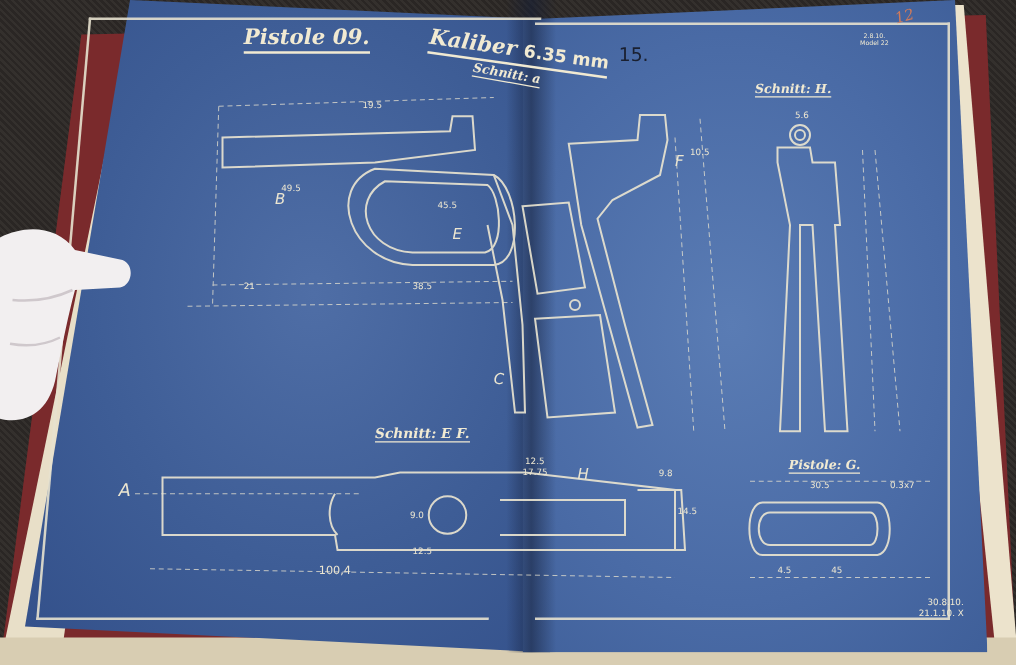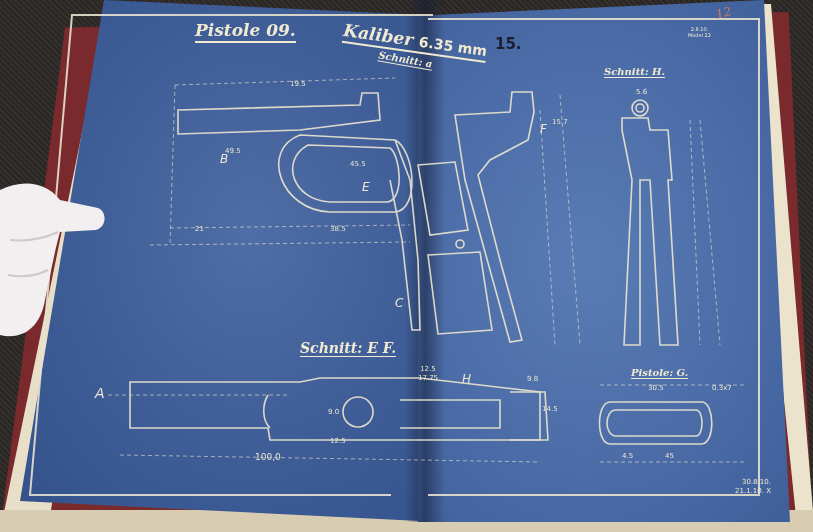--- a/index.html
+++ b/index.html
@@ -23,26 +23,26 @@
   .gutter{position:absolute;left:405px;top:0;width:40px;height:522px;
     background:linear-gradient(90deg,rgba(20,30,55,0) 0%,rgba(20,30,55,.55) 50%,rgba(20,30,55,0) 100%);}
   .frame{position:absolute;border:2px solid #e7e2cf;opacity:.9;}
   .frame-left{left:50px;top:14px;width:360px;height:478px;transform:skewX(-5deg);border-right:none;}
   .frame-right{left:428px;top:18px;width:330px;height:474px;border-left:none;}
   .title{position:absolute;color:#f1ead2;font-family:"DejaVu Serif",serif;font-style:italic;font-weight:bold;
     border-bottom:2px solid #f1ead2;padding-bottom:1px;white-space:nowrap;}
   .t1{left:195px;top:20px;font-size:17px;text-align:right;}
   .t2{left:345px;top:20px;font-size:17px;transform:rotate(8deg);transform-origin:left top;}
   .t2 .sub{font-size:14px;font-style:normal;font-family:"DejaVu Sans",sans-serif;}
-  .num{position:absolute;left:495px;top:35px;color:#1a2030;font-family:"DejaVu Sans",sans-serif;font-size:15px;font-weight:bold;}
+  .num{position:absolute;left:495px;top:35px;color:#1a2030;font-family:"DejaVu Sans",sans-serif;font-size:15px;}
   .t3{left:530px;top:34px;font-size:17px;}
   .sect{position:absolute;color:#f1ead2;font-style:italic;font-weight:bold;font-size:10px;border-bottom:1px solid #f1ead2;white-space:nowrap;}
   .s-a{left:378px;top:54px;transform:rotate(10deg);}
   .s-h{left:604px;top:66px;}
-  .s-ef{left:300px;top:340px;font-size:14px;}
+  .s-ef{left:300px;top:340px;font-size:11px;}
   .s-g{left:631px;top:367px;}
   .stamp{position:absolute;left:688px;top:26px;color:#f1ead2;font-size:5px;font-family:"DejaVu Sans",sans-serif;line-height:6px;text-align:center;}
   .pagenum{position:absolute;left:716px;top:6px;color:#d07a5a;font-size:12px;font-style:italic;transform:rotate(-15deg);}
   .dates{position:absolute;left:735px;top:478px;color:#f1ead2;font-size:7px;font-family:"DejaVu Sans",sans-serif;line-height:9px;text-align:right;}
   .dim{position:absolute;color:#ece6d1;font-size:7px;font-family:"DejaVu Sans",sans-serif;white-space:nowrap;}
   svg.draw{position:absolute;left:0;top:0;}
   .glove{position:absolute;left:0;top:180px;width:110px;height:160px;}
 </style>
 </head>
 <body>
@@ -120,32 +120,32 @@
   <div class="sect s-a">Schnitt: a</div>
   <div class="sect s-h">Schnitt: H.</div>
   <div class="sect s-ef">Schnitt: E F.</div>
   <div class="sect s-g">Pistole: G.</div>
 
   <div class="dim" style="left:290px;top:80px">19.5</div>
   <div class="dim" style="left:330px;top:225px">38.5</div>
   <div class="dim" style="left:195px;top:225px">21</div>
   <div class="dim" style="left:350px;top:160px">45.5</div>
   <div class="dim" style="left:225px;top:147px">49.5</div>
-  <div class="dim" style="left:255px;top:452px;font-size:9px">100,0</div>
+  <div class="dim" style="left:255px;top:452px;font-size:9px">100,4</div>
   <div class="dim" style="left:330px;top:437px">12.5</div>
   <div class="dim" style="left:328px;top:408px">9.0</div>
   <div class="dim" style="left:420px;top:365px">12.5</div>
   <div class="dim" style="left:418px;top:374px">17.75</div>
   <div class="dim" style="left:542px;top:405px">14.5</div>
   <div class="dim" style="left:527px;top:375px">9.8</div>
   <div class="dim" style="left:648px;top:384px">30.5</div>
   <div class="dim" style="left:712px;top:384px">0.3x7</div>
   <div class="dim" style="left:665px;top:452px">45</div>
   <div class="dim" style="left:622px;top:452px">4.5</div>
-  <div class="dim" style="left:552px;top:118px">15.7</div>
+  <div class="dim" style="left:552px;top:118px">10.5</div>
   <div class="dim" style="left:636px;top:88px">5.6</div>
 
   <div class="dim" style="left:95px;top:385px;font-size:14px;font-style:italic">A</div>
   <div class="dim" style="left:220px;top:152px;font-size:12px;font-style:italic">B</div>
   <div class="dim" style="left:540px;top:122px;font-size:12px;font-style:italic">F</div>
   <div class="dim" style="left:462px;top:372px;font-size:12px;font-style:italic">H</div>
   <div class="dim" style="left:395px;top:296px;font-size:12px;font-style:italic">C</div>
   <div class="dim" style="left:362px;top:180px;font-size:12px;font-style:italic">E</div>
 
   <div class="dates">

